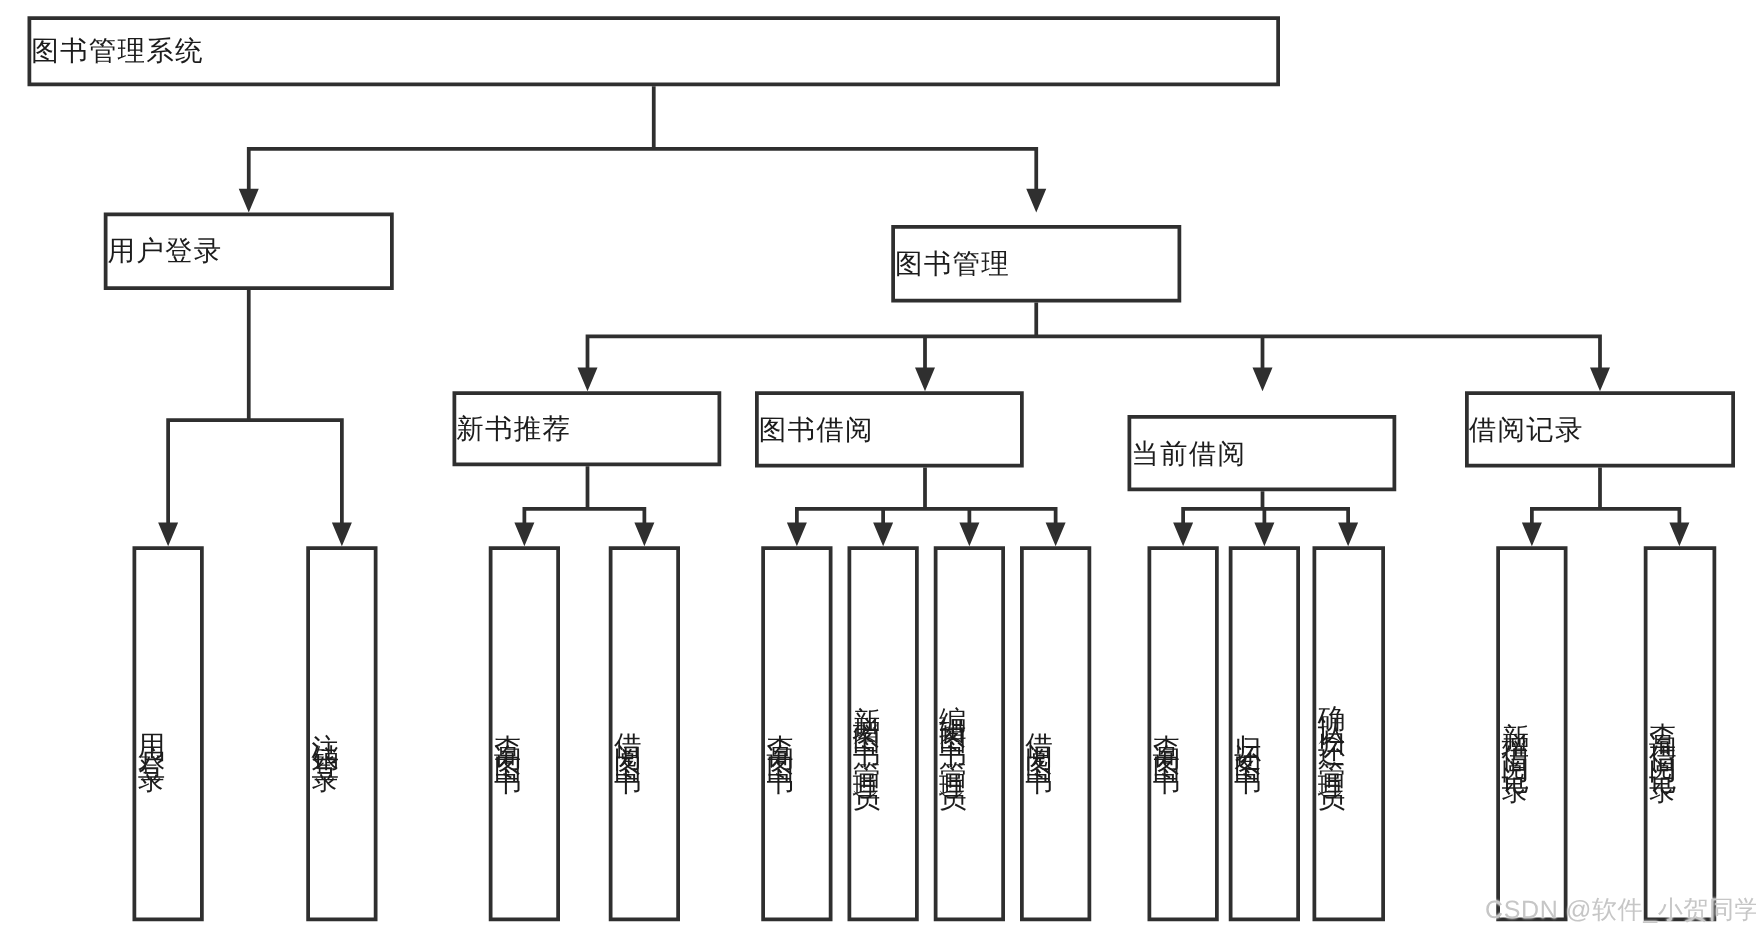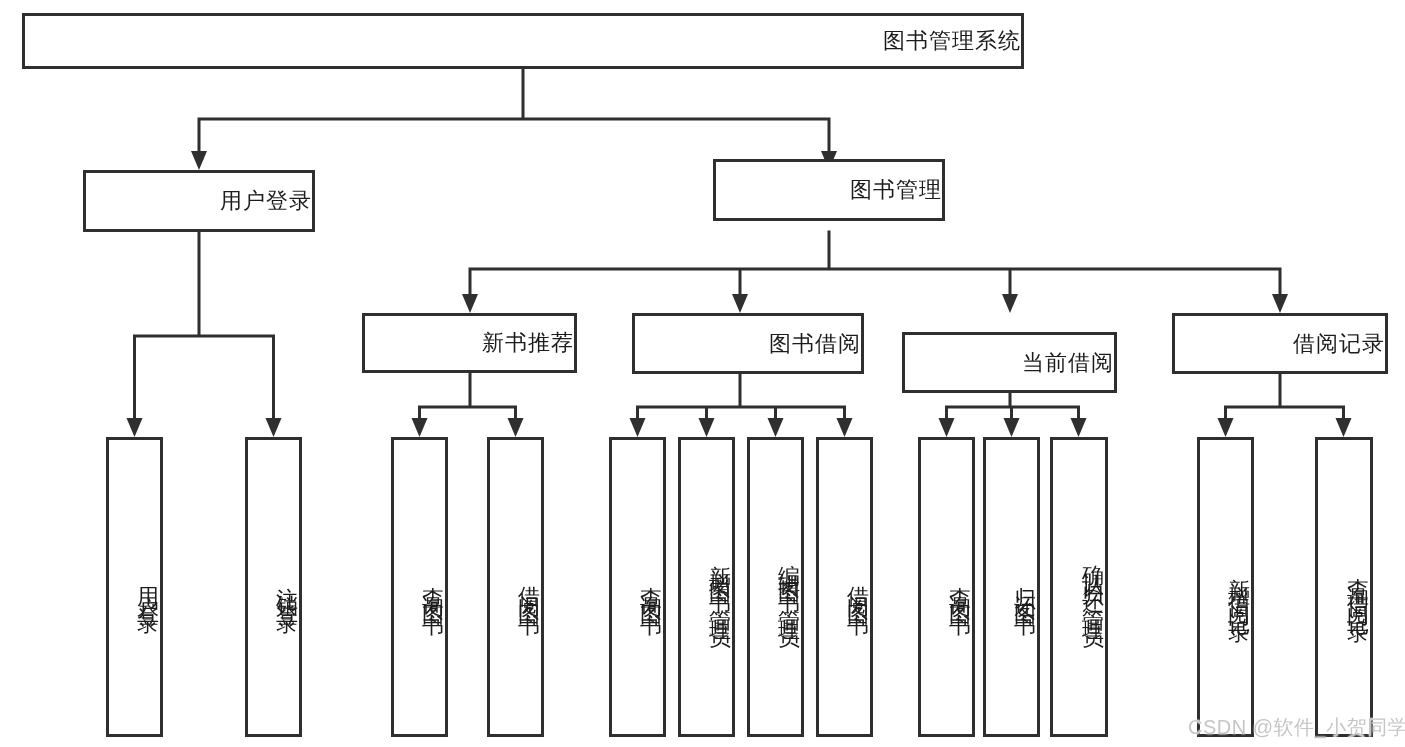--- a/index.html
+++ b/index.html
@@ -21,21 +21,21 @@
     height:747px;
     z-index:0;
   }
 
   .box {
     position:absolute;
     border:3px solid #2f2f2f;
     background:#ffffff;
     display:flex;
     align-items:center;
-    justify-content:flex-end;
+    justify-content:flex-start;
     color:#1c1c1c;
     z-index:1;
   }
 
   .hbox { font-size:22px; letter-spacing:1px; }
 
   .vbox .vtext {
     writing-mode:vertical-rl;
     text-orientation:mixed;
     font-size:22px;
@@ -92,28 +92,28 @@
       M1335.5 418 L1351.5 418 L1343.5 437 Z"></path>
   </svg>
 
   <div class="box hbox" style="left:22px;top:13px;width:1002px;height:56px">
     <span>图书管理系统</span>
   </div>
 
   <div class="box hbox" style="left:83px;top:170px;width:232px;height:62px">
     <span>用户登录</span>
   </div>
-  <div class="box hbox" style="left:713px;top:159px;width:232px;height:62px">
+  <div class="box hbox" style="left:713px;top:180px;width:232px;height:62px">
     <span>图书管理</span>
   </div>
 
   <div class="box hbox" style="left:362px;top:313px;width:215px;height:60px">
     <span>新书推荐</span>
   </div>
-  <div class="box hbox" style="left:632px;top:313px;width:232px;height:61px">
+  <div class="box hbox" style="left:604px;top:313px;width:215px;height:61px">
     <span>图书借阅</span>
   </div>
   <div class="box hbox" style="left:902px;top:332px;width:215px;height:61px">
     <span>当前借阅</span>
   </div>
   <div class="box hbox" style="left:1172px;top:313px;width:216px;height:61px">
     <span>借阅记录</span>
   </div>
 
   <div class="box vbox" style="left:106px;top:437px;width:57px;height:300px">

